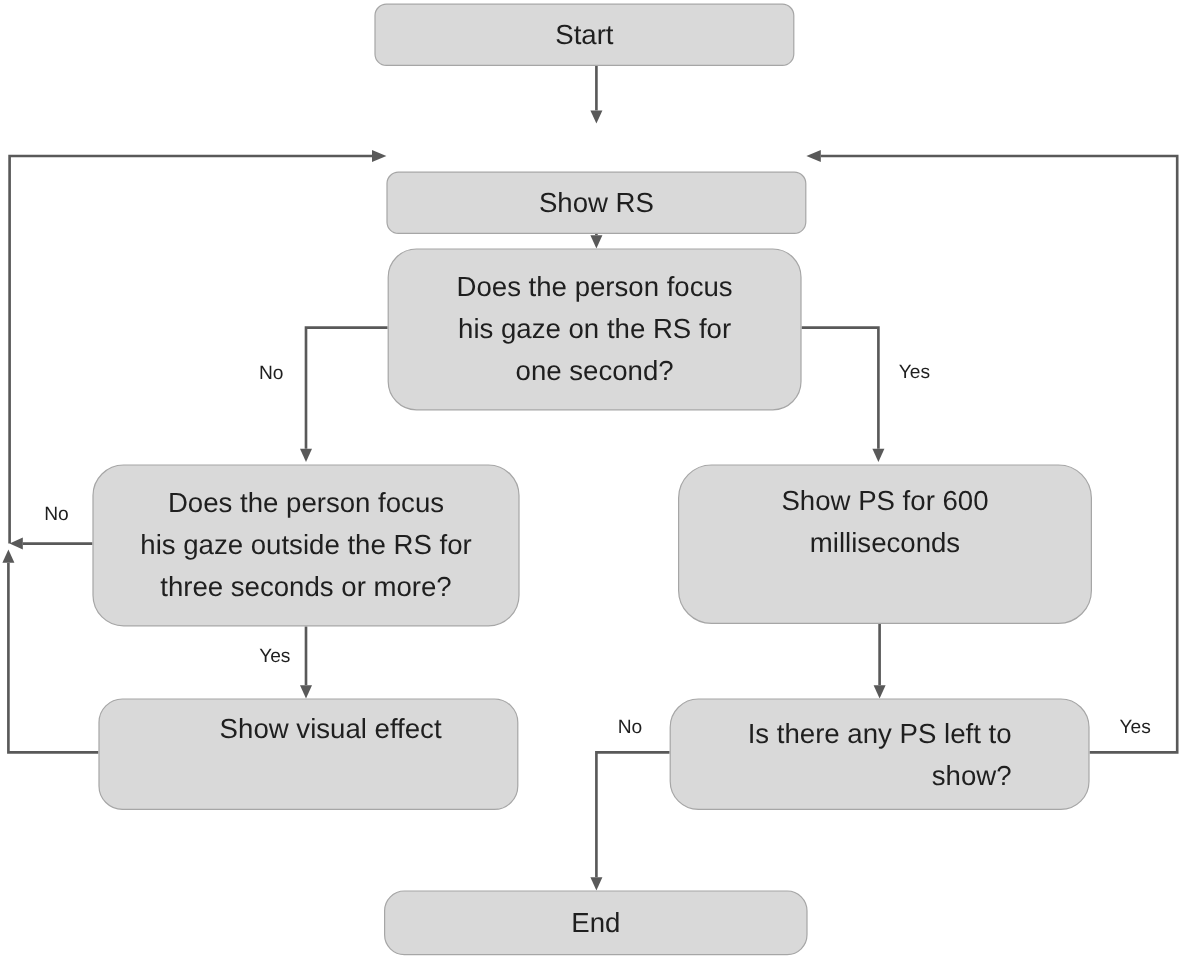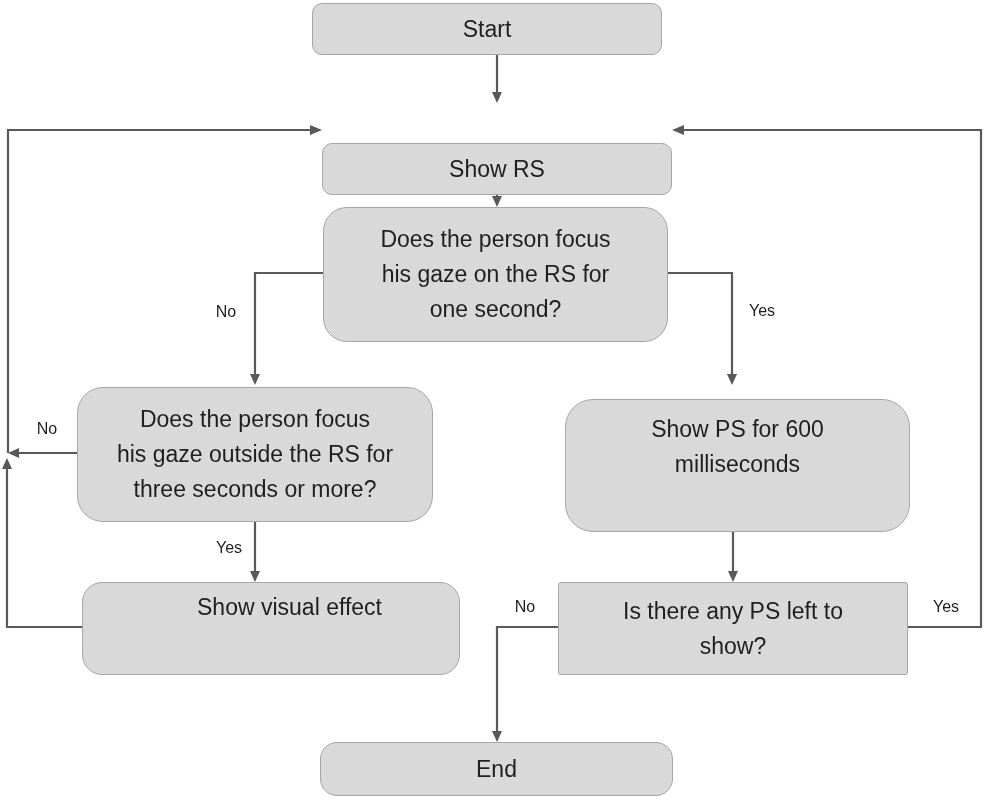--- a/index.html
+++ b/index.html
@@ -109,30 +109,30 @@
 his gaze on the RS for
 one second?</span>
   </div>
 
   <div class="node" style="left:77px; top:387px; width:356px; height:135px; border-radius:26px;">
     <span>Does the person focus
 his gaze outside the RS for
 three seconds or more?</span>
   </div>
 
-  <div class="node v-top" style="left:565px; top:387px; width:345px; height:133px; border-radius:28px; padding-top:12px;margin-top:12px;">
+  <div class="node v-top" style="left:565px; top:387px; width:345px; height:133px; border-radius:28px; padding-top:12px;">
     <span>Show PS for 600
 milliseconds</span>
   </div>
 
-  <div class="node v-top" style="left:82px; top:582px; width:378px; height:93px; border-radius:20px; padding-top:7px;padding-left:37px;">
+  <div class="node v-top" style="left:82px; top:582px; width:350px; height:93px; border-radius:20px; padding-top:7px;padding-left:37px;">
     <span>Show visual effect</span>
   </div>
 
-  <div class="node" style="left:558px; top:582px; width:350px; height:93px; border-radius:3px;">
+  <div class="node" style="left:558px; top:582px; width:350px; height:93px; border-radius:24px;text-align:right;">
     <span>Is there any PS left to
 show?</span>
   </div>
 
   <div class="node" style="left:320px; top:742px; width:353px; height:54px; border-radius:17px;">
     <span>End</span>
   </div>
 
   <div class="edge-label" style="left:226px; top:312px;">No</div>
   <div class="edge-label" style="left:762px; top:311px;">Yes</div>

